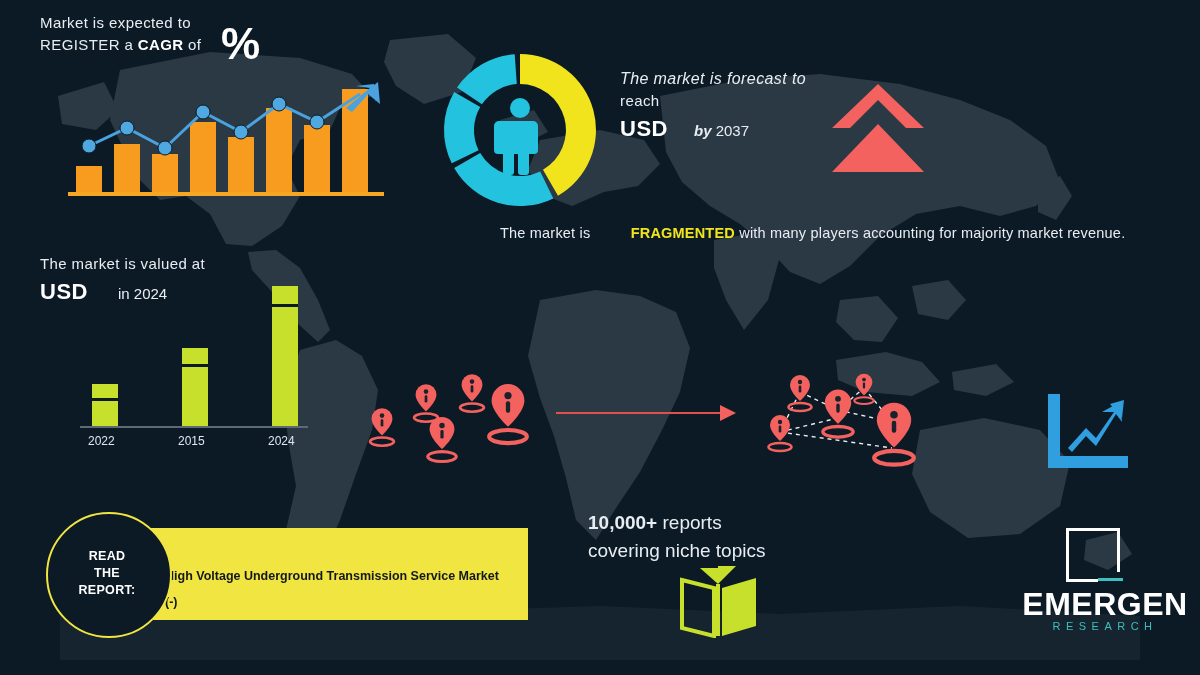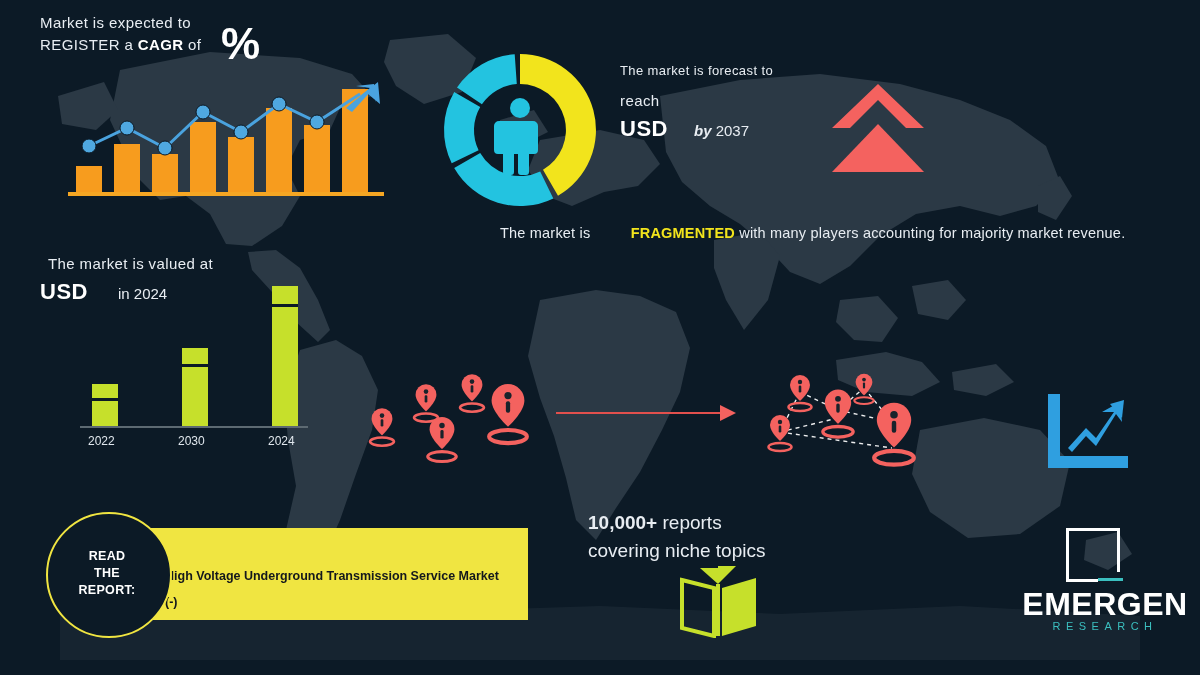--- a/index.html
+++ b/index.html
@@ -16,26 +16,26 @@
   .light{color:#e8edf2;font-weight:400;}
   .bold{font-weight:700;color:#ffffff;}
 
   
   #cagr-line1{left:40px;top:14px;font-size:15px;letter-spacing:.4px;}
   #cagr-line2{left:40px;top:36px;font-size:15px;letter-spacing:.4px;}
   #cagr-line2 b{font-weight:700;color:#fff;}
   #cagr-pct{left:221px;top:22px;font-size:44px;font-weight:700;color:#fff;line-height:44px;}
 
   
-  #valued-line1{left:40px;top:255px;font-size:15px;letter-spacing:.4px;margin-left:8px;}
+  #valued-line1{left:40px;top:255px;font-size:15px;letter-spacing:.4px;}
   #valued-usd{left:40px;top:279px;font-size:22px;font-weight:700;letter-spacing:.5px;}
   #valued-year{left:118px;top:285px;font-size:15px;}
 
   
-  #fc-line1{left:620px;top:63px;font-size:13px;letter-spacing:.4px;}
+  #fc-line1{left:620px;top:70px;font-size:16px;letter-spacing:.4px;font-style:italic;}
   #fc-line2{left:620px;top:92px;font-size:15px;letter-spacing:.4px;}
   #fc-usd{left:620px;top:116px;font-size:22px;font-weight:700;letter-spacing:.5px;}
   #fc-by{left:694px;top:122px;font-size:15px;}
   #fc-by b{font-weight:700;font-style:italic;}
   #fc-year{font-weight:400;}
 
   
   #frag{left:500px;top:221px;width:640px;font-size:14.5px;line-height:25px;white-space:normal;letter-spacing:.2px;}
   #frag .hl{color:#f2e41c;font-weight:700;padding-left:36px;}
 
@@ -201,21 +201,21 @@
     <div class="gbar" style="left:22px;width:26px;height:42px;">
       <div class="gsep" style="left:0;width:26px;bottom:25px;"></div>
     </div>
     <div class="gbar" style="left:112px;width:26px;height:78px;">
       <div class="gsep" style="left:0;width:26px;bottom:59px;"></div>
     </div>
     <div class="gbar" style="left:202px;width:26px;height:140px;">
       <div class="gsep" style="left:0;width:26px;bottom:119px;"></div>
     </div>
     <div class="glab" style="left:18px;">2022</div>
-    <div class="glab" style="left:108px;">2030</div>
+    <div class="glab" style="left:108px;">2015</div>
     <div class="glab" style="left:198px;">2024</div>
   </div>
 
   <svg style="position:absolute;left:350px;top:368px;" width="220" height="104" viewBox="0 0 220 104">
     <defs>
       <g id="pinshape">
         <ellipse cx="0" cy="30" rx="23" ry="8" fill="none" stroke="#f4625f" stroke-width="5"></ellipse>
         <path d="M0,-34 a20,20 0 0,1 20,20 c0,14 -20,32 -20,32 c0,0 -20,-18 -20,-32 a20,20 0 0,1 20,-20 Z" fill="#f4625f"></path>
         <circle cx="0" cy="-20" r="4.4" fill="#19232b"></circle>
         <rect x="-2.6" y="-13" width="5.2" height="14" rx="2.4" fill="#19232b"></rect>

